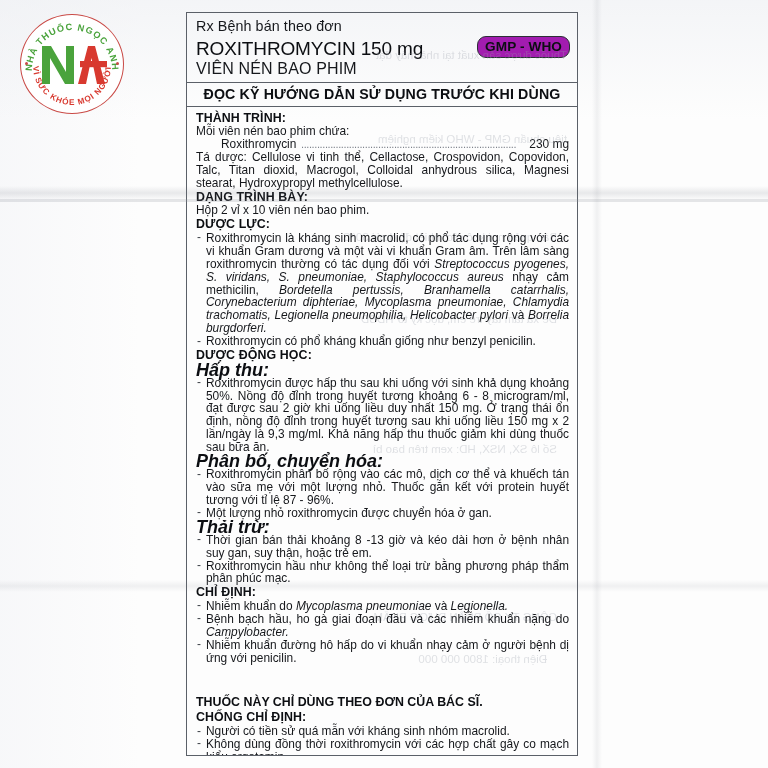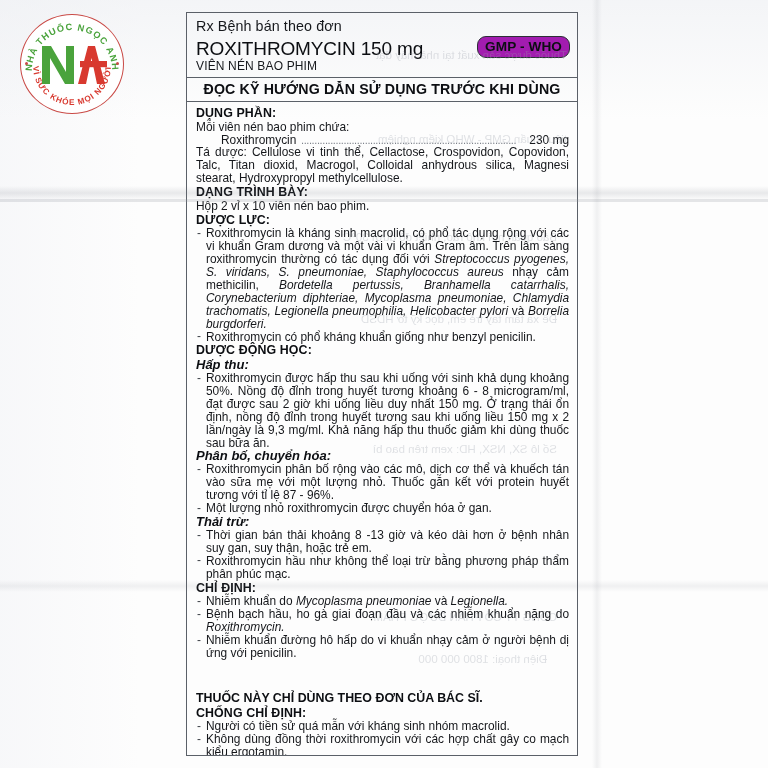--- a/index.html
+++ b/index.html
@@ -62,39 +62,39 @@
     box-sizing:border-box;
     background:transparent;
     overflow:hidden;
   }
   .band{border-bottom:1.3px solid #5b6068;}
 
   
   .hdr{position:relative;padding:5px 8px 3px 9px;}
   .rx{font-size:14.3px;color:#16181c;letter-spacing:.1px;line-height:1.12;}
   .brand{font-size:19px;font-weight:normal;color:#0c0e12;letter-spacing:-0.15px;line-height:1.12;margin-top:4px;}
-  .form{font-size:12px;color:#16181c;letter-spacing:.15px;line-height:1.15;margin-top:1px;}
+  .form{font-size:16px;color:#16181c;letter-spacing:.15px;line-height:1.15;margin-top:1px;}
   .gmp{
     position:absolute;right:7px;top:23px;
     border:1.4px solid #2c3036;border-radius:9px;
     padding:2px 7px 3px 7px;font-size:13.6px;font-weight:bold;color:#0c0e12;
     background:#a21caf;letter-spacing:.1px;white-space:nowrap;
   }
   .warnline{
     text-align:center;font-size:14.2px;font-weight:bold;color:#0c0e12;
     padding:3px 4px 4px 4px;letter-spacing:.15px;
   }
 
   
   .body{
     padding:4px 8px 4px 9px;
     font-size:11.9px;line-height:12.9px;color:#15171b;
   }
   .h2{font-weight:bold;font-size:12.4px;line-height:14.6px;letter-spacing:.1px;color:#0c0e12;}
-  .h3{font-style:italic;font-weight:bold;font-size:13px;line-height:14px;color:#0c0e12;}
+  .h3{font-style:italic;font-weight:bold;font-size:18px;line-height:14px;color:#0c0e12;}
   .p{margin:0;}
   .just{text-align:justify;text-align-last:left;}
   ul.bl{list-style:none;margin:0;padding:0;}
   ul.bl>li{position:relative;padding-left:10px;margin:0;}
   ul.bl>li:before{
     content:"-";position:absolute;left:1px;top:-0.5px;color:#3a3e45;font-size:11.9px;
   }
   .it{font-style:italic;}
   .dots{letter-spacing:-0.4px;color:#7d828b;font-size:11px;}
   .strongline{font-weight:bold;font-size:12.4px;line-height:15px;color:#0c0e12;margin-top:31px;}
@@ -154,21 +154,21 @@
     <div class="body">
 
       <div class="ghost" style="left:150px;top:36px;width:230px;">Thuốc được sản xuất tại nhà máy đạt</div>
       <div class="ghost" style="left:140px;top:120px;width:240px;">tiêu chuẩn GMP - WHO kiểm nghiệm</div>
       <div class="ghost" style="left:120px;top:218px;width:250px;">Bảo quản nơi khô ráo, nhiệt độ dưới 30°C</div>
       <div class="ghost" style="left:150px;top:300px;width:220px;">Để xa tầm tay trẻ em, đọc kỹ tờ HDSD</div>
       <div class="ghost" style="left:130px;top:430px;width:240px;">Số lô SX, NSX, HD: xem trên bao bì</div>
       <div class="ghost" style="left:120px;top:598px;width:250px;">CÔNG TY CỔ PHẦN DƯỢC PHẨM</div>
       <div class="ghost" style="left:160px;top:640px;width:200px;">Điện thoại: 1800 000 000</div>
 
-      <div class="h2">DỤNG PHẦN:</div>
+      <div class="h2">THÀNH TRÌNH:</div>
       <div class="p">Mỗi viên nén bao phim chứa:</div>
       <div class="p" style="display:flex;align-items:baseline;margin-left:25px;">
         <span>Roxithromycin</span>
         <span class="dots" style="flex:1;overflow:hidden;white-space:nowrap;margin:0 2px;">&nbsp;.................................................................................</span>
         <span>230 mg</span>
       </div>
       <div class="p just">Tá dược: Cellulose vi tinh thể, Cellactose, Crospovidon, Copovidon, Talc, Titan dioxid, Macrogol, Colloidal anhydrous silica, Magnesi stearat, Hydroxypropyl methylcellulose.</div>
 
       <div class="h2">DẠNG TRÌNH BÀY:</div>
       <div class="p">Hộp 2 vỉ x 10 viên nén bao phim.</div>
@@ -196,21 +196,21 @@
 
       <div class="h3">Thải trừ:</div>
       <ul class="bl">
         <li class="just">Thời gian bán thải khoảng 8 -13 giờ và kéo dài hơn ở bệnh nhân suy gan, suy thận, hoặc trẻ em.</li>
         <li class="just">Roxithromycin hầu như không thể loại trừ bằng phương pháp thẩm phân phúc mạc.</li>
       </ul>
 
       <div class="h2">CHỈ ĐỊNH:</div>
       <ul class="bl">
         <li>Nhiễm khuẩn do <span class="it">Mycoplasma pneumoniae</span> và <span class="it">Legionella.</span></li>
-        <li class="just">Bệnh bạch hầu, ho gà giai đoạn đầu và các nhiễm khuẩn nặng do <span class="it">Roxithromycin.</span></li>
+        <li class="just">Bệnh bạch hầu, ho gà giai đoạn đầu và các nhiễm khuẩn nặng do <span class="it">Campylobacter.</span></li>
         <li class="just">Nhiễm khuẩn đường hô hấp do vi khuẩn nhạy cảm ở người bệnh dị ứng với penicilin.</li>
       </ul>
 
       <div class="strongline">THUỐC NÀY CHỈ DÙNG THEO ĐƠN CỦA BÁC SĨ.</div>
 
       <div class="h2">CHỐNG CHỈ ĐỊNH:</div>
       <ul class="bl">
         <li>Người có tiền sử quá mẫn với kháng sinh nhóm macrolid.</li>
         <li class="just">Không dùng đồng thời roxithromycin với các hợp chất gây co mạch kiểu ergotamin.</li>
       </ul>

